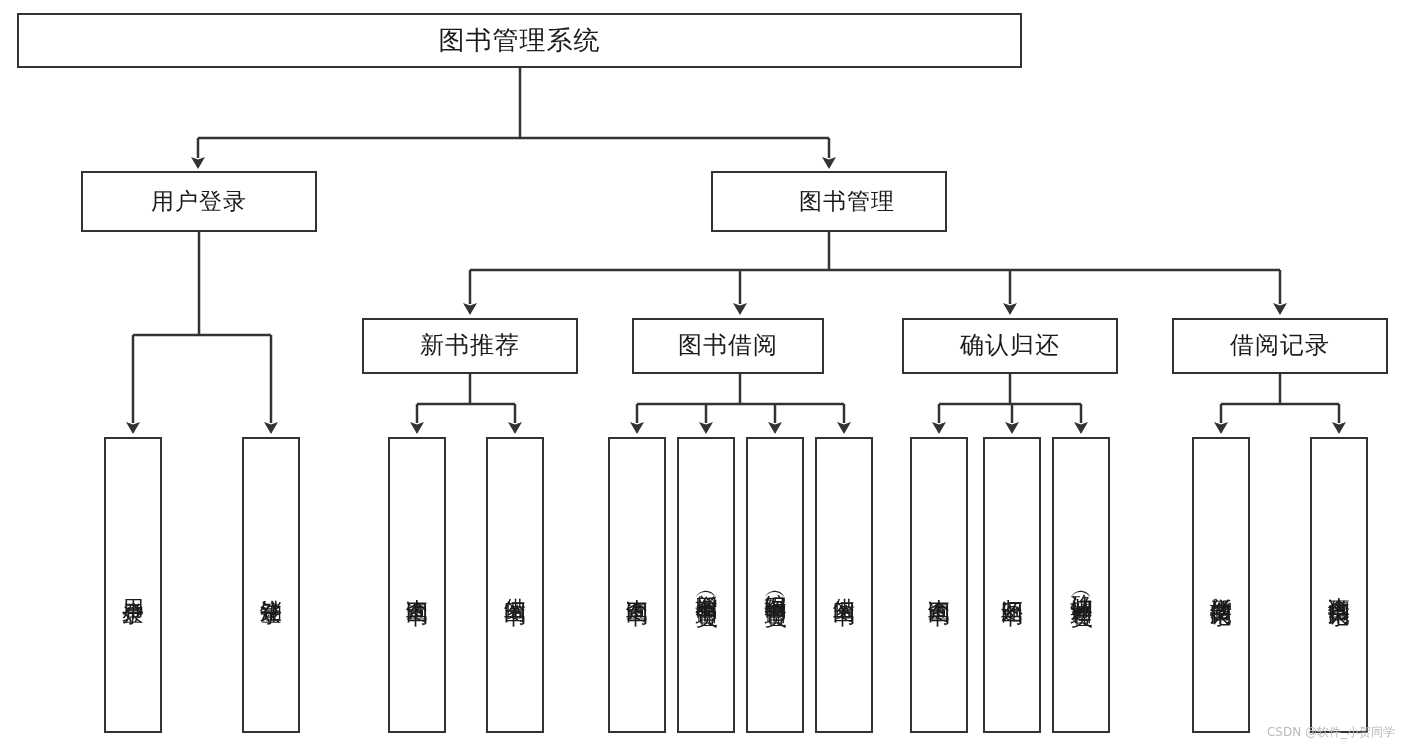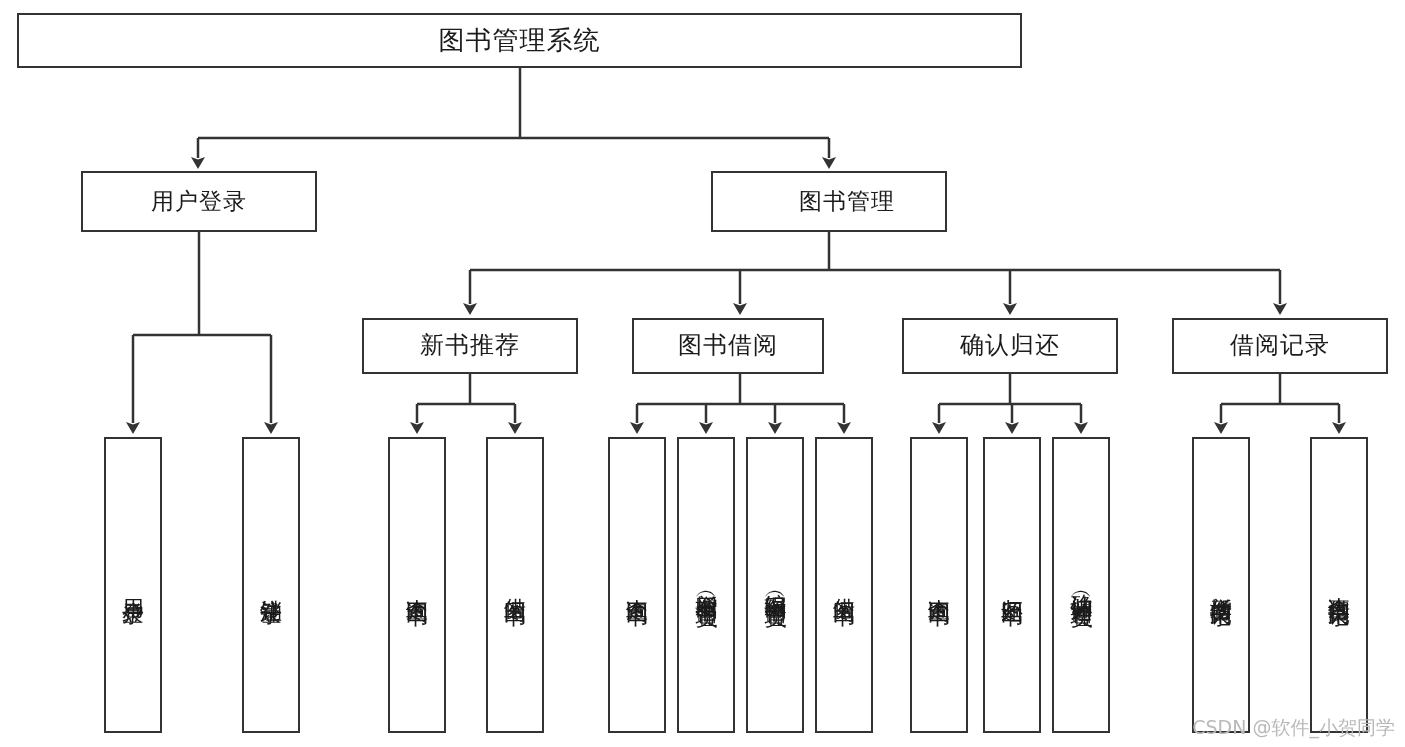--- a/index.html
+++ b/index.html
@@ -51,21 +51,21 @@
     line-height:1.28;
     letter-spacing:2px;
     white-space:nowrap;
   }
   .leaf.tall .vlabel{line-height:1.22;}
 
   #watermark{
     position:absolute;
     right:10px;
     bottom:6px;
-    font-size:19px;
+    font-size:12px;
     color:#b9b9b9;
     white-space:nowrap;
     pointer-events:none;
   }
 </style>
 </head>
 <body>
 
 <div id="diagram-root">
 

